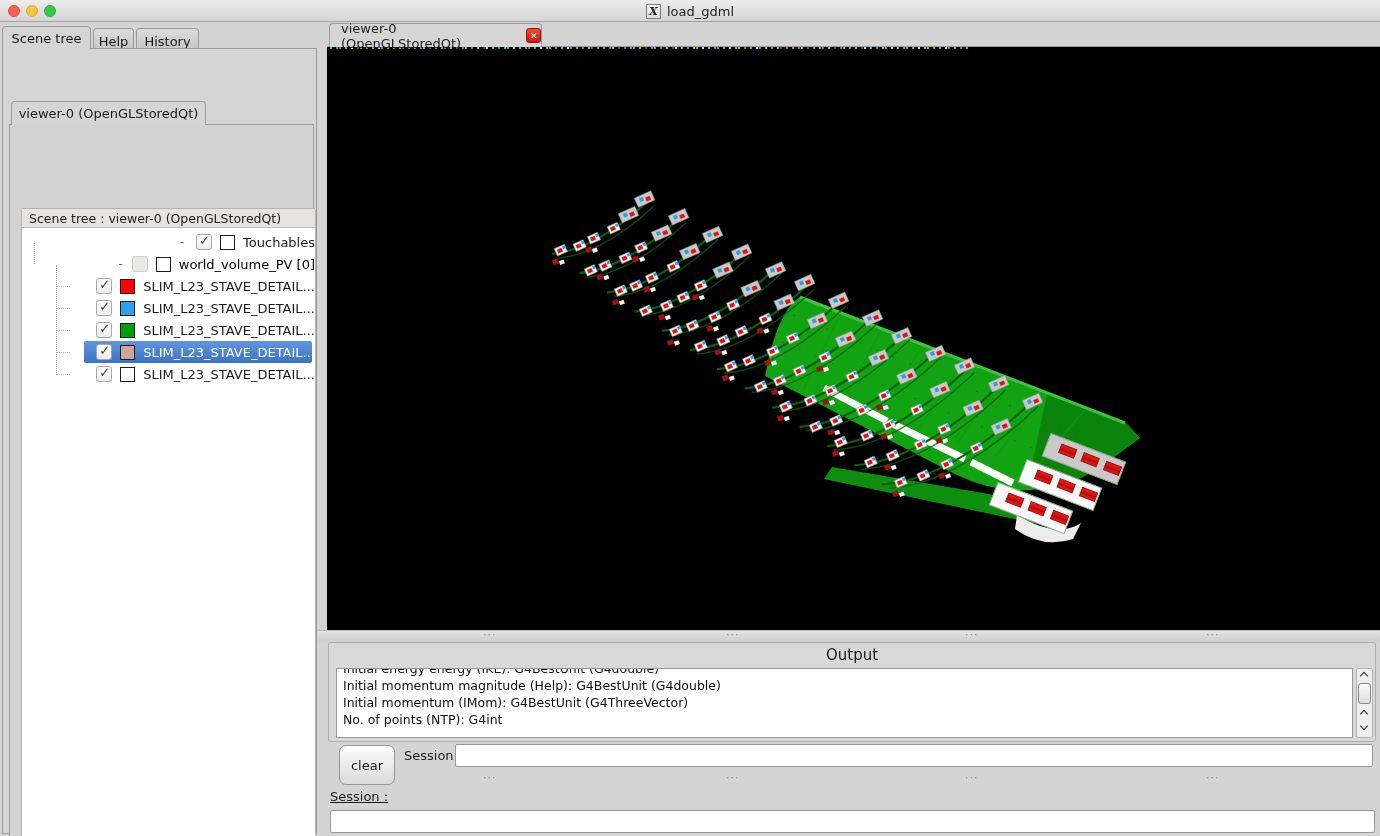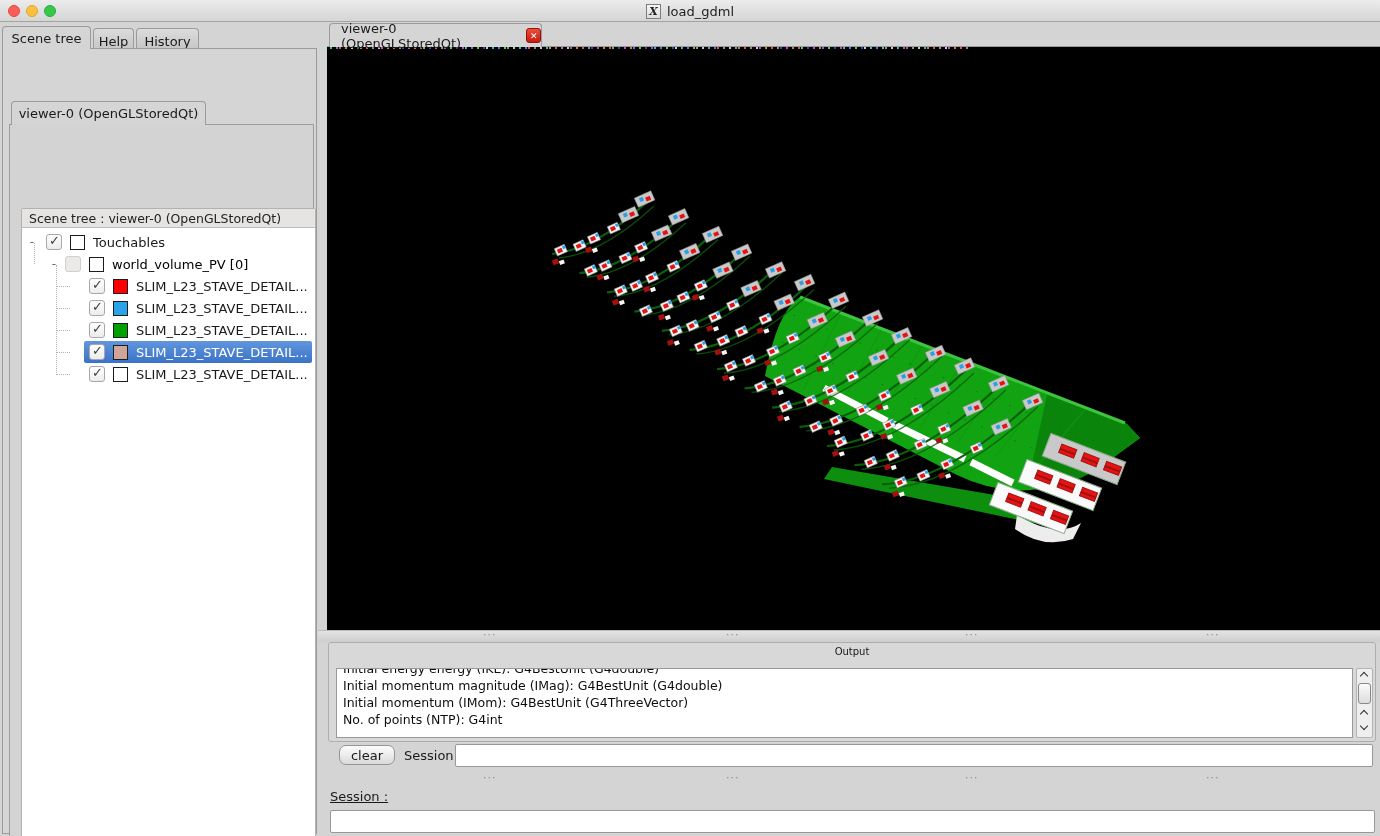--- a/index.html
+++ b/index.html
@@ -32,21 +32,21 @@
   .ltab-viewer { left:8px; top:52px; width:195px; height:24px; background:#d4d4d4; z-index:3; }
   .left-inner { position:absolute; left:6px; top:75px; width:305px; height:756px;
     border:1px solid #9e9e9e; background:#d3d3d3; }
 
   .scene-group { position:absolute; left:11px; top:83px; width:295px; height:630px;
     background:#fff; border:1px solid #b2b2b2; border-radius:2px; }
   .scene-header { position:absolute; left:0; top:0; right:0; height:19px; background:#e5e4e2;
     border-bottom:1px solid #bdbdbd; border-radius:2px 2px 0 0; display:flex; align-items:center;
     padding-left:7px; font-size:12.5px; color:#222; }
   .tree { position:absolute; left:0; top:22px; right:0; bottom:0; }
-  .trow { position:relative; height:22px; display:flex; align-items:center; }
+  .trow { position:relative; height:22px; display:flex; align-items:center;justify-content:flex-end; }
   .exp { width:10px; text-align:center; color:#666; font-size:12px; position:relative; z-index:1; }
   .exp::after { content:"-"; }
   .cb { width:16px; height:16px; border:1px solid #a8a8a8; border-radius:3px;
     background:linear-gradient(#ffffff,#ececec); position:relative; z-index:1; flex:none; }
   .cb.checked::after { content:"✓"; position:absolute; left:2px; top:-2px; font-size:13px; font-weight:bold; color:#3c3c3c; }
   .cb.disabled { border-color:#cfcfcf; background:#eceae8; }
   .sw { width:15px; height:15px; border:1px solid #1c1c1c; margin-left:8px; position:relative; z-index:1; flex:none; }
   .tlabel { margin-left:8px; font-size:13px; white-space:nowrap; position:relative; z-index:1; }
   .lvl0 .exp { margin-left:5px; } .lvl0 .cb { margin-left:9px; }
   .lvl1 .exp { margin-left:27px; } .lvl1 .cb { margin-left:6px; }
@@ -76,35 +76,35 @@
   .viewport { position:absolute; left:327px; top:46px; width:1053px; height:584px; background:#000; border-top:1px solid #9b9b9b; }
 
   .splitter { position:absolute; left:318px; width:1062px; height:12px; }
   .splitter.s1 { top:630px; background:linear-gradient(#e3e3e3,#cecece); border-top:1px solid #bbb; }
   .splitter.s2 { top:774px; }
   .dots { position:absolute; top:-3px; color:#8c8c8c; font-size:11px; letter-spacing:1px; }
   .dots::after { content:"···"; }
 
   .output-group { position:absolute; left:328px; top:642px; width:1048px; height:100px;
     background:#d8d8d8; border:1px solid #aeaeae; border-radius:3px; }
-  .output-title { position:absolute; left:0; right:0; top:3px; text-align:center; font-size:10px; }
+  .output-title { position:absolute; left:0; right:0; top:3px; text-align:center; font-size:15px; }
   .output-frame { position:absolute; left:7px; top:25px; width:1017px; height:70px;
     background:#fff; border:1px solid #9a9a9a; overflow:hidden; }
   .output-lines { margin:-8px 0 0 6px; font-size:12.5px; line-height:16.9px; color:#0d0d0d; white-space:nowrap; }
   .vscroll { position:absolute; left:1027px; top:25px; width:17px; height:70px;
     background:#efefef; border:1px solid #b3b3b3; border-radius:2px; }
   .chev { position:absolute; left:4px; width:7px; height:7px; }
   .chev::after { content:""; position:absolute; left:0; top:0; width:5px; height:5px;
     border-left:1.6px solid #2e2e2e; border-top:1.6px solid #2e2e2e; }
   .chev.up::after { transform:rotate(45deg); }
   .chev.down::after { transform:rotate(225deg); }
   .sb-thumb { position:absolute; left:1px; top:14px; width:13px; height:21px;
     background:linear-gradient(#fcfcfc,#dcdcdc); border:1px solid #878787; border-radius:3px; }
 
-  .clear-btn { left:339px; top:745px; width:56px; height:20px; }
+  .clear-btn { left:339px; top:745px; width:56px; height:40px; }
   .filter-label { left:404px; top:748px; }
   .filter-input { left:455px; top:744px; width:918px; height:23px; }
   .session-label { left:330px; top:789px;text-decoration:underline; }
   .session-input { left:330px; top:810px; width:1045px; height:23px; }
 </style>
 </head>
 <body>
 
 <div class="titlebar">
   <span class="light red"></span>
@@ -837,21 +837,21 @@
   <span class="dots" style="left:408px"></span>
   <span class="dots" style="left:647px"></span>
   <span class="dots" style="left:888px"></span>
 </div>
 
 <div class="output-group">
   <div class="output-title">Output</div>
   <div class="output-frame">
     <div class="output-lines">
       <div>Initial energy energy (IKE): G4BestUnit (G4double)</div>
-      <div>Initial momentum magnitude (IMag): G4BestUnit (G4double)</div>
+      <div>Initial momentum magnitude (Help): G4BestUnit (G4double)</div>
       <div>Initial momentum (IMom): G4BestUnit (G4ThreeVector)</div>
       <div>No. of points (NTP): G4int</div>
     </div>
   </div>
   <div class="vscroll">
     <span class="chev up" style="top:4px"></span>
     <div class="sb-thumb"></div>
     <span class="chev up" style="top:42px"></span>
     <span class="chev down" style="top:54px"></span>
   </div>

